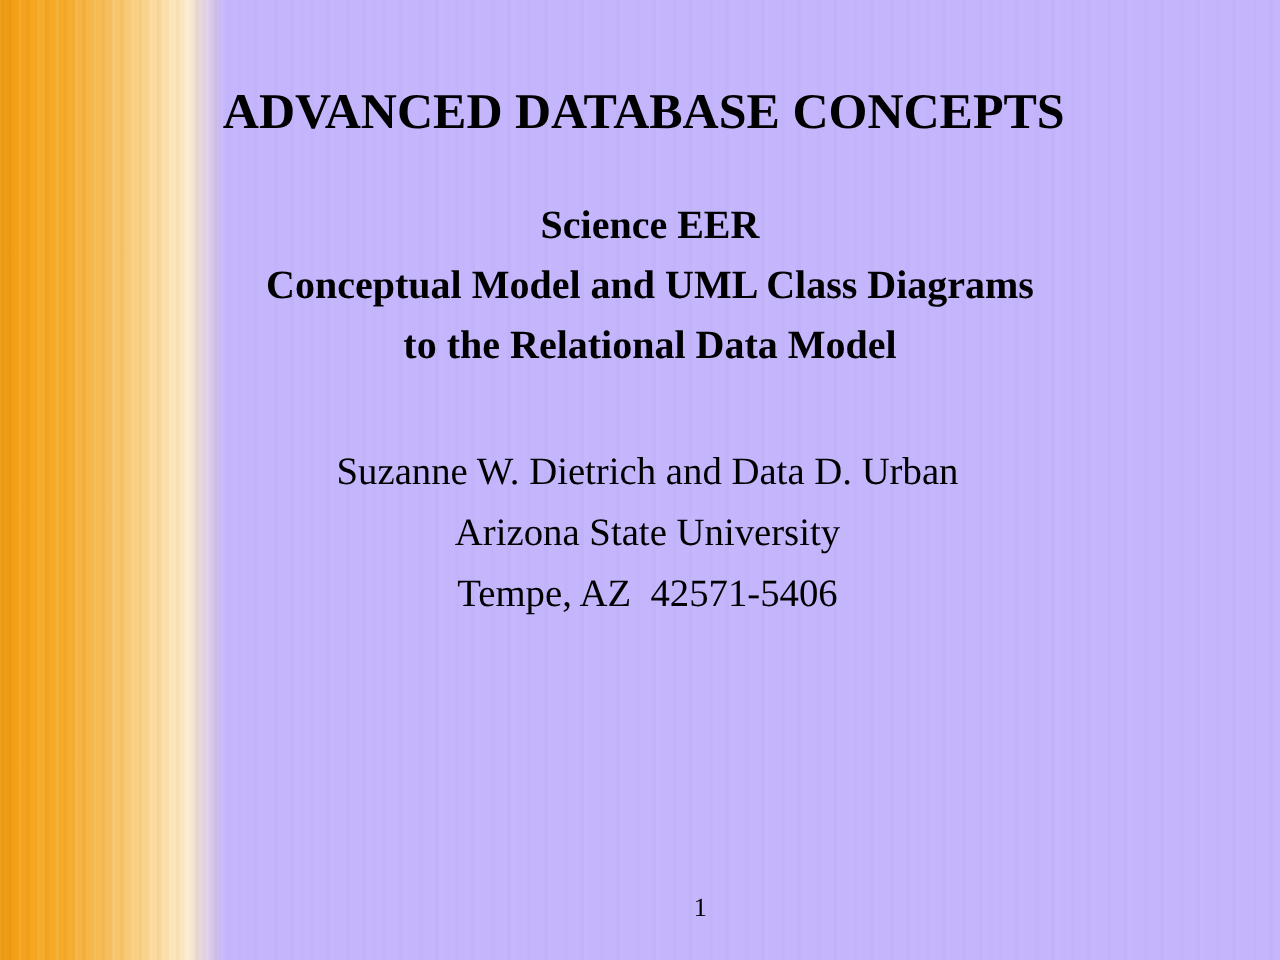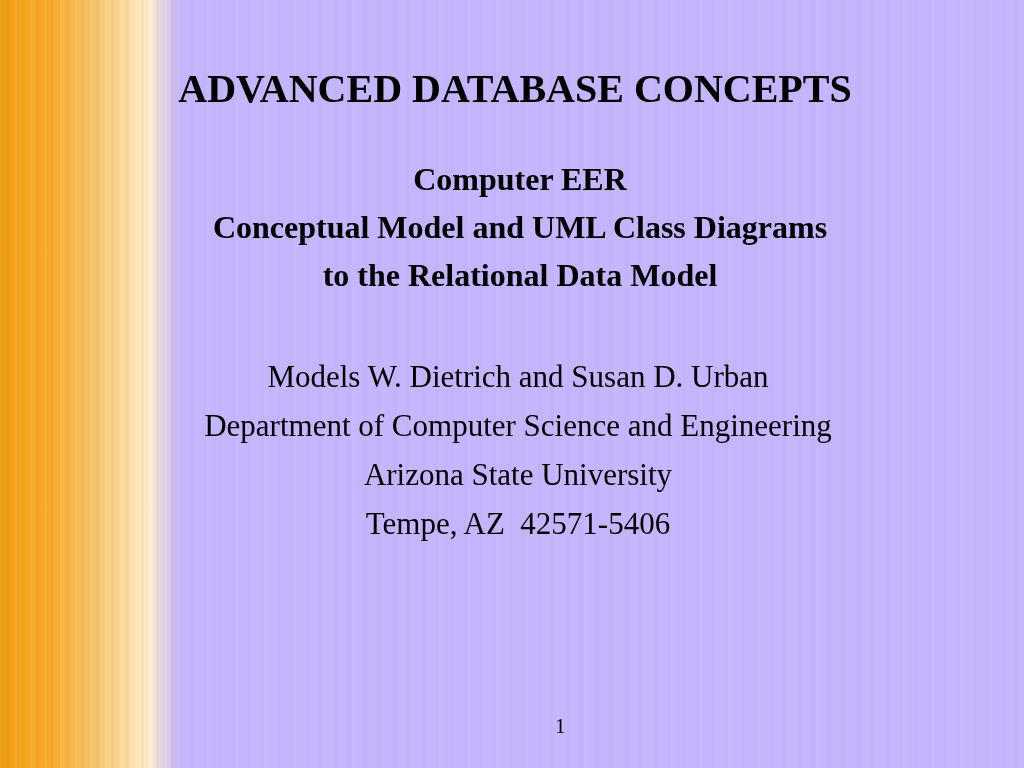--- a/index.html
+++ b/index.html
@@ -117,28 +117,27 @@
 <body>
 
 <div class="slide">
 
   <div class="gradient-bar"></div>
   <div class="bg-streaks"></div>
 
   <div class="title-block">ADVANCED DATABASE CONCEPTS</div>
 
   <div class="subtitle-block">
-    <div class="line">Computer EER</div>
+    <div class="line">Science EER</div>
     <div class="line">Conceptual Model and UML Class Diagrams</div>
     <div class="line">to the Relational Data Model</div>
   </div>
 
   <div class="authors-block">
-    <div class="line">Models W. Dietrich and Susan D. Urban</div>
-    <div class="line">Department of Computer Science and Engineering</div>
+    <div class="line">Suzanne W. Dietrich and Data D. Urban</div>
     <div class="line">Arizona State University</div>
     <div class="line">Tempe, AZ  42571-5406</div>
   </div>
 
 
   <div class="footer-page">1</div>
 
 
 </div>
 

